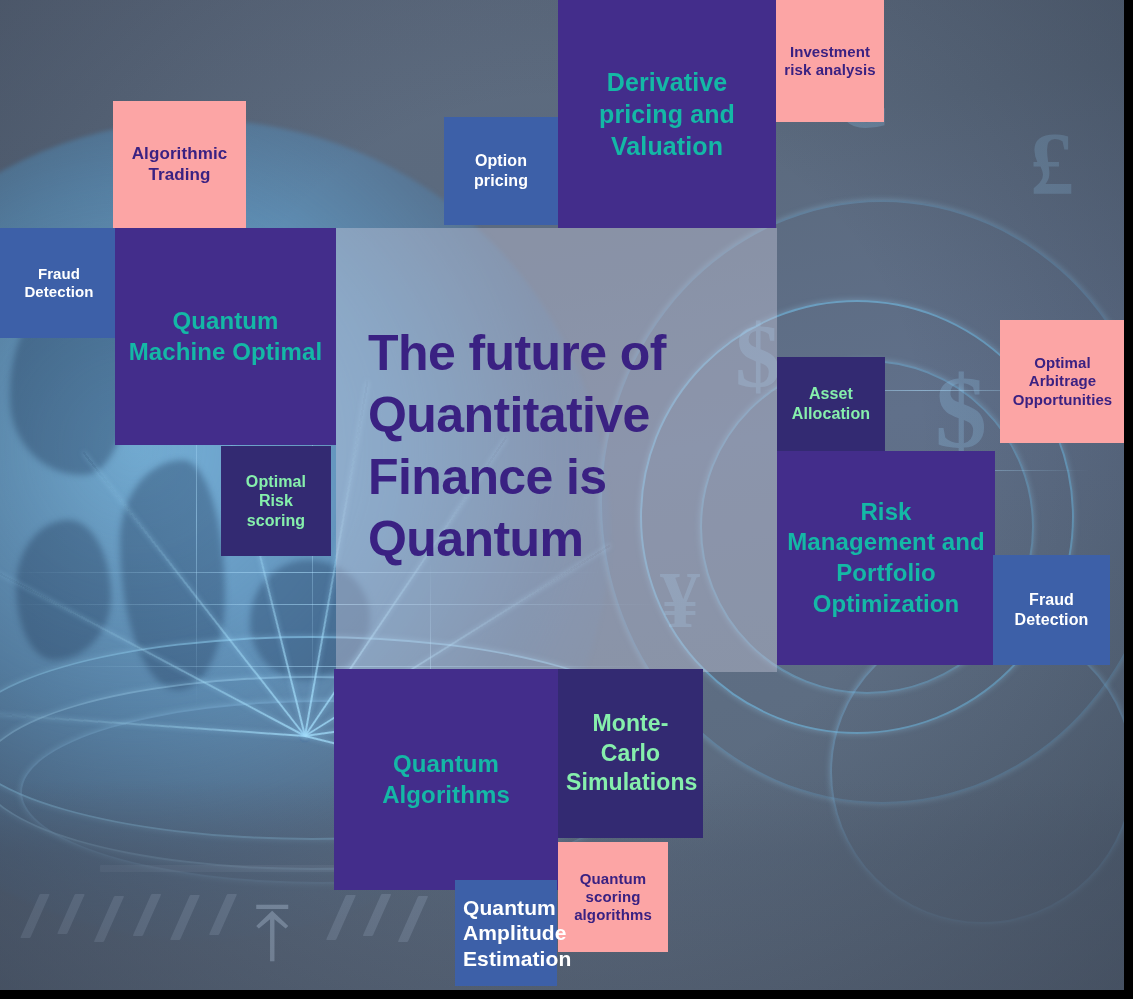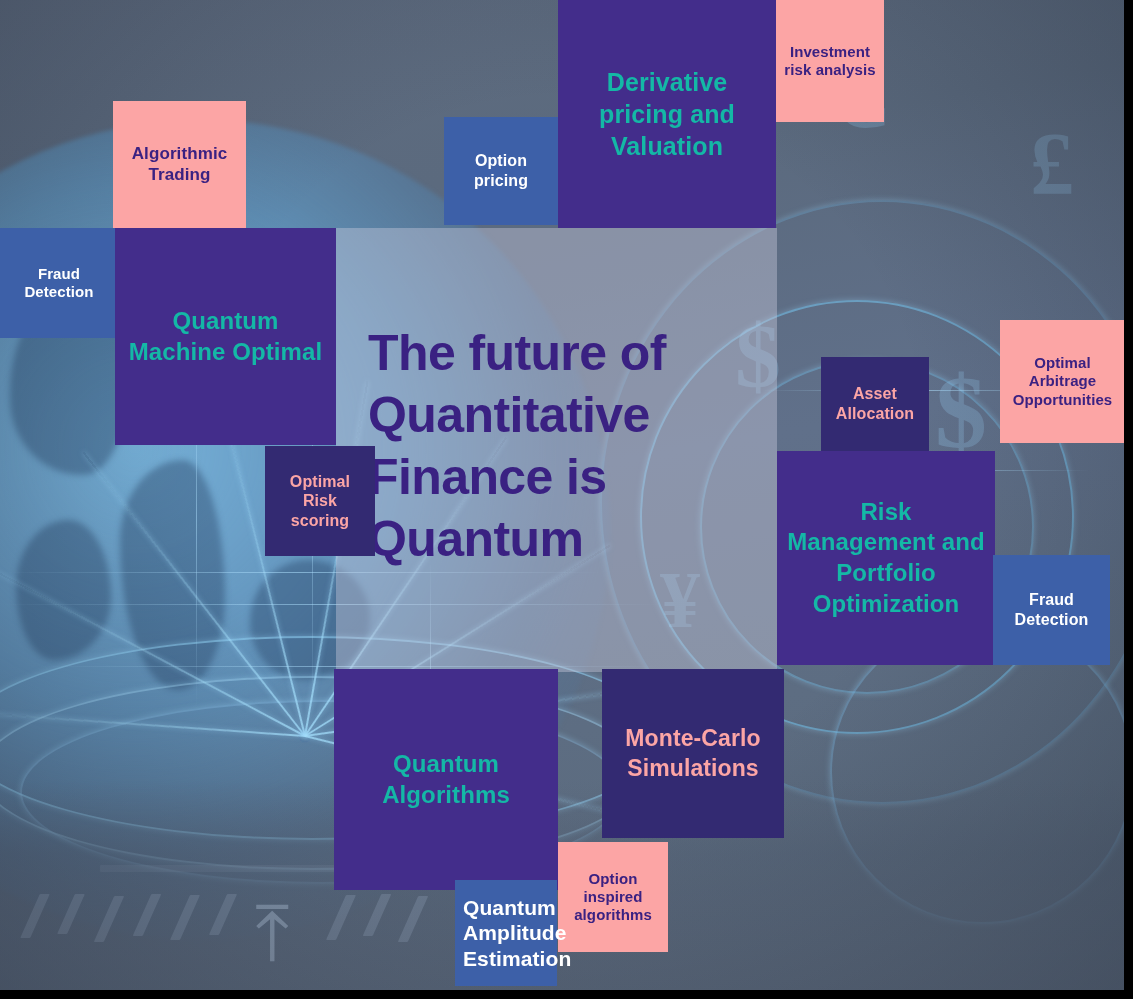--- a/index.html
+++ b/index.html
@@ -130,21 +130,21 @@
     align-items:center;
     justify-content:center;
     text-align:center;
     font-weight:700;
     letter-spacing:.1px;
     box-sizing:border-box;
     padding:4px 8px;
   }
   .tile span{display:block;width:100%;}
   .purple{background:#432D8B;color:#14b8a6;}
-  .purple-dk{background:#332A72;color:#fca5a5;margin-left:44px;}
+  .purple-dk{background:#332A72;color:#86efac;}
   .blue{background:#3D60A8;color:#ffffff;}
   .white{background:#fca5a5;color:#3A2182;}
 
   
   #headline-panel{
     position:absolute;
     left:336px; top:228px;
     width:441px; height:444px;
     background:rgba(205,205,222,.40);
     display:flex;
@@ -263,24 +263,24 @@
       </div>
       <div class="tile purple" style="left: 777px; top: 451px; width: 218px; height: 214px; font-size: 24px; line-height: 1.28;">
         <span>Risk Management and Portfolio Optimization</span>
       </div>
       <div class="tile blue" style="left: 993px; top: 555px; width: 117px; height: 110px; font-size: 16px; line-height: 1.22;">
         <span>Fraud Detection</span>
       </div>
       <div class="tile purple" style="left: 334px; top: 669px; width: 224px; height: 221px; font-size: 24px; line-height: 1.28;">
         <span>Quantum Algorithms</span>
       </div>
-      <div class="tile purple-dk" style="left: 558px; top: 669px; width: 182px; height: 169px; font-size: 23px; line-height: 1.28;">
+      <div class="tile purple-dk" style="left: 558px; top: 669px; width: 145px; height: 169px; font-size: 23px; line-height: 1.28;">
         <span>Monte-Carlo Simulations</span>
       </div>
       <div class="tile white" style="left: 558px; top: 842px; width: 110px; height: 110px; font-size: 15px; line-height: 1.22;">
-        <span>Option inspired algorithms</span>
+        <span>Quantum scoring algorithms</span>
       </div>
       <div class="tile blue" style="left: 455px; top: 880px; width: 102px; height: 106px; font-size: 21px; line-height: 1.22;">
         <span>Quantum Amplitude Estimation</span>
       </div>
     </div>
 
 </div>
 
 </body></html>

